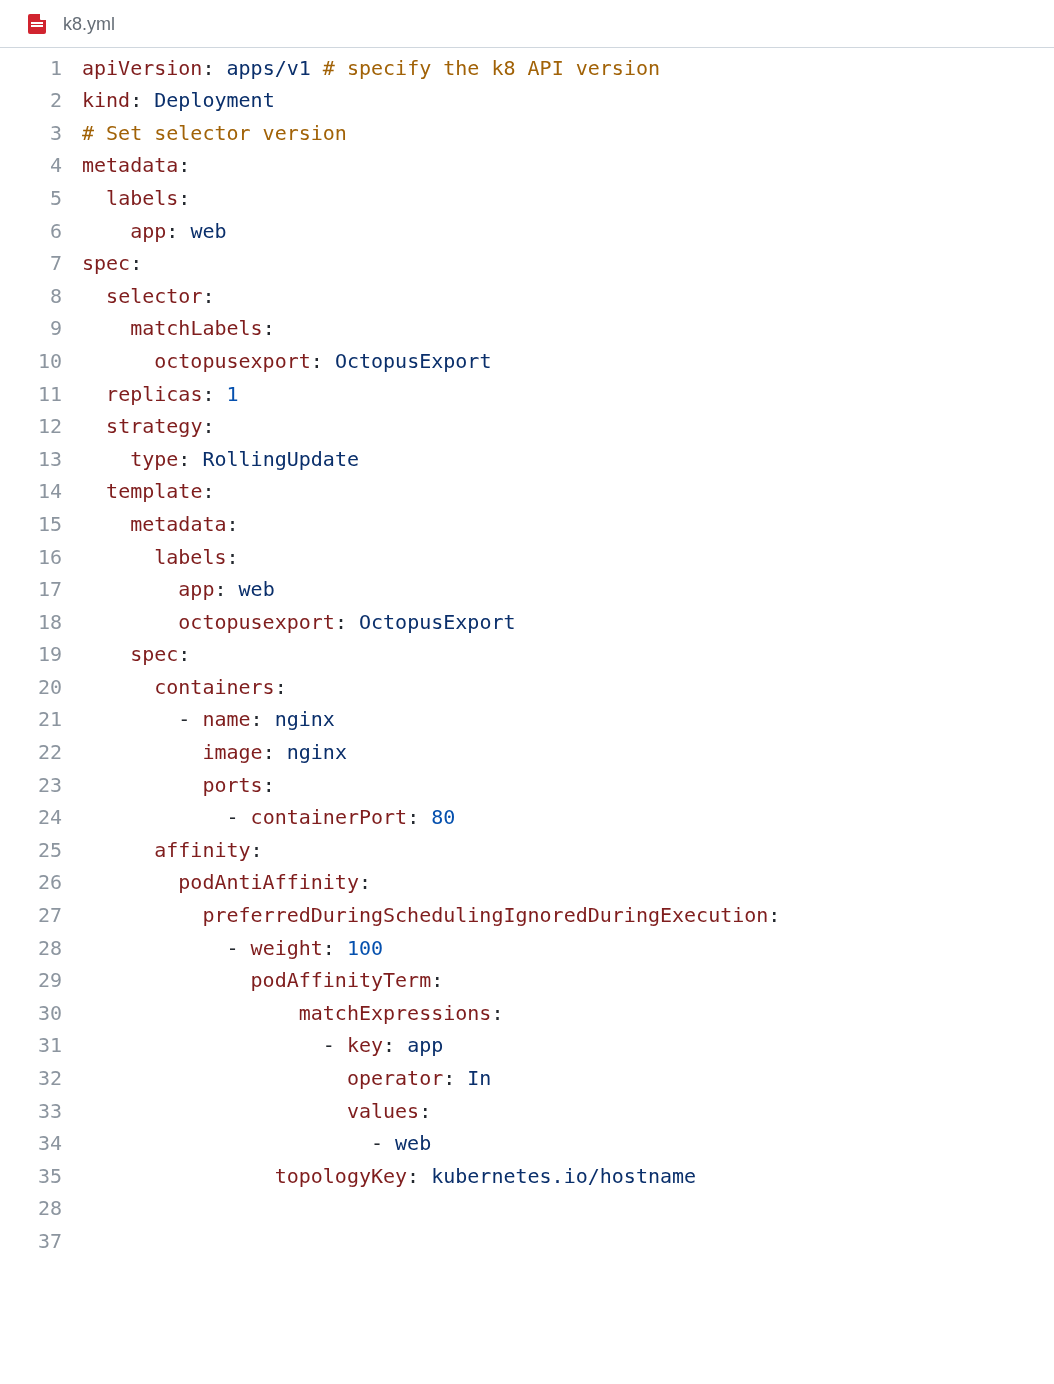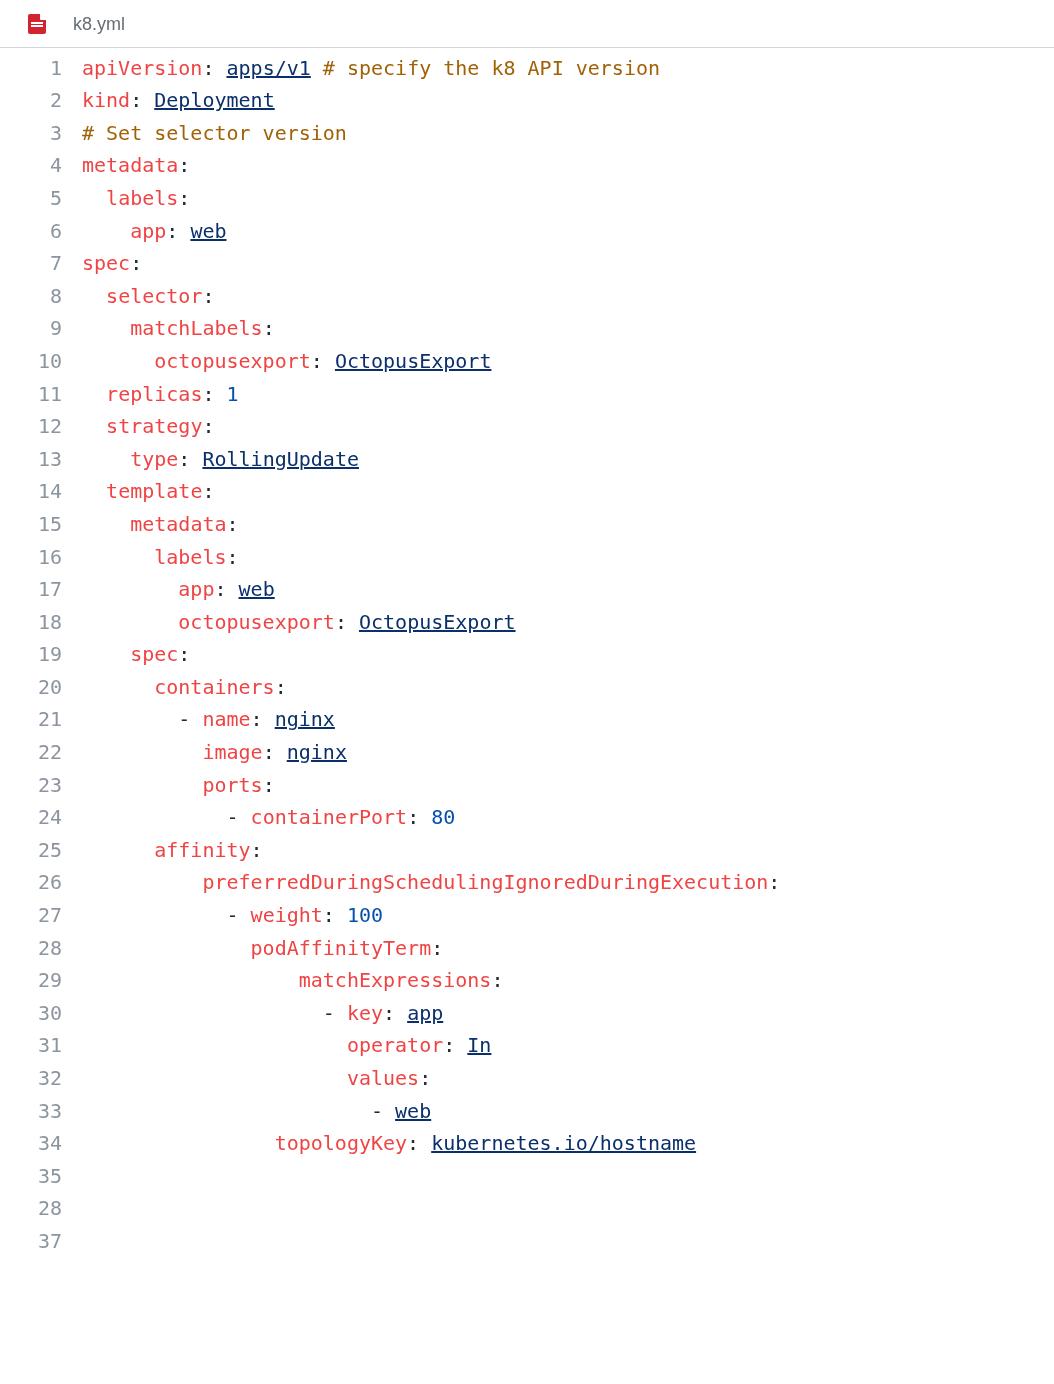--- a/index.html
+++ b/index.html
@@ -8,21 +8,21 @@
       background: #fff;
       width: 1054px;
       font-size: 20px;
       line-height: 32.6px;
     }
     .tab-bar {
       border-bottom: 1px solid #d0d7de;
       display: flex;
       align-items: center;
       padding: 8px 16px 6px 28px;
-      gap: 27px;
+      gap: 17px;
       font-family: -apple-system, BlinkMacSystemFont, 'Segoe UI', sans-serif;
       font-size: 18px;
       color: #656d76;
     }
     .file-icon {
       width: 18px;
       height: 20px;
       background: #d1242f;
       border-radius: 2px;
       position: relative;
@@ -52,22 +52,22 @@
     .gutter {
       width: 82px;
       text-align: right;
       color: #8c959f;
       padding-right: 20px;
       user-select: none;
       flex-shrink: 0;
     }
     .code-content { flex: 1; position: relative; }
     .line { white-space: pre; }
-    .k-key   { color: #ef4444; }
-    .k-str   { color: #0a2f6b; text-decoration: underline; }
+    .k-key   { color: #7f1d1d; }
+    .k-str   { color: #0a2f6b; }
     .k-num   { color: #0550ae; }
     .k-comm  { color: #a16207; }
     .k-punc  { color: #24292f; }
     .k-dash  { color: #24292f; }
   </style>
 </head>
 <body>
 
 <div class="tab-bar">
   <span class="file-icon"></span>
@@ -134,20 +134,21 @@
 <div class="line">      <span class="k-key">labels</span><span class="k-punc">:</span></div>
 <div class="line">        <span class="k-key">app</span><span class="k-punc">:</span> <span class="k-str">web</span></div>
 <div class="line">        <span class="k-key">octopusexport</span><span class="k-punc">:</span> <span class="k-str">OctopusExport</span></div>
 <div class="line">    <span class="k-key">spec</span><span class="k-punc">:</span></div>
 <div class="line">      <span class="k-key">containers</span><span class="k-punc">:</span></div>
 <div class="line">        <span class="k-dash">-</span> <span class="k-key">name</span><span class="k-punc">:</span> <span class="k-str">nginx</span></div>
 <div class="line">          <span class="k-key">image</span><span class="k-punc">:</span> <span class="k-str">nginx</span></div>
 <div class="line">          <span class="k-key">ports</span><span class="k-punc">:</span></div>
 <div class="line">            <span class="k-dash">-</span> <span class="k-key">containerPort</span><span class="k-punc">:</span> <span class="k-num">80</span></div>
 <div class="line">      <span class="k-key">affinity</span><span class="k-punc">:</span></div>
+<div class="line">        <span class="k-key">podAntiAffinity</span><span class="k-punc">:</span></div>
 <div class="line">          <span class="k-key">preferredDuringSchedulingIgnoredDuringExecution</span><span class="k-punc">:</span></div>
 <div class="line">            <span class="k-dash">-</span> <span class="k-key">weight</span><span class="k-punc">:</span> <span class="k-num">100</span></div>
 <div class="line">              <span class="k-key">podAffinityTerm</span><span class="k-punc">:</span></div>
 <div class="line">                  <span class="k-key">matchExpressions</span><span class="k-punc">:</span></div>
 <div class="line">                    <span class="k-dash">-</span> <span class="k-key">key</span><span class="k-punc">:</span> <span class="k-str">app</span></div>
 <div class="line">                      <span class="k-key">operator</span><span class="k-punc">:</span> <span class="k-str">In</span></div>
 <div class="line">                      <span class="k-key">values</span><span class="k-punc">:</span></div>
 <div class="line">                        <span class="k-dash">-</span> <span class="k-str">web</span></div>
 <div class="line">                <span class="k-key">topologyKey</span><span class="k-punc">:</span> <span class="k-str">kubernetes.io/hostname</span></div>
 

